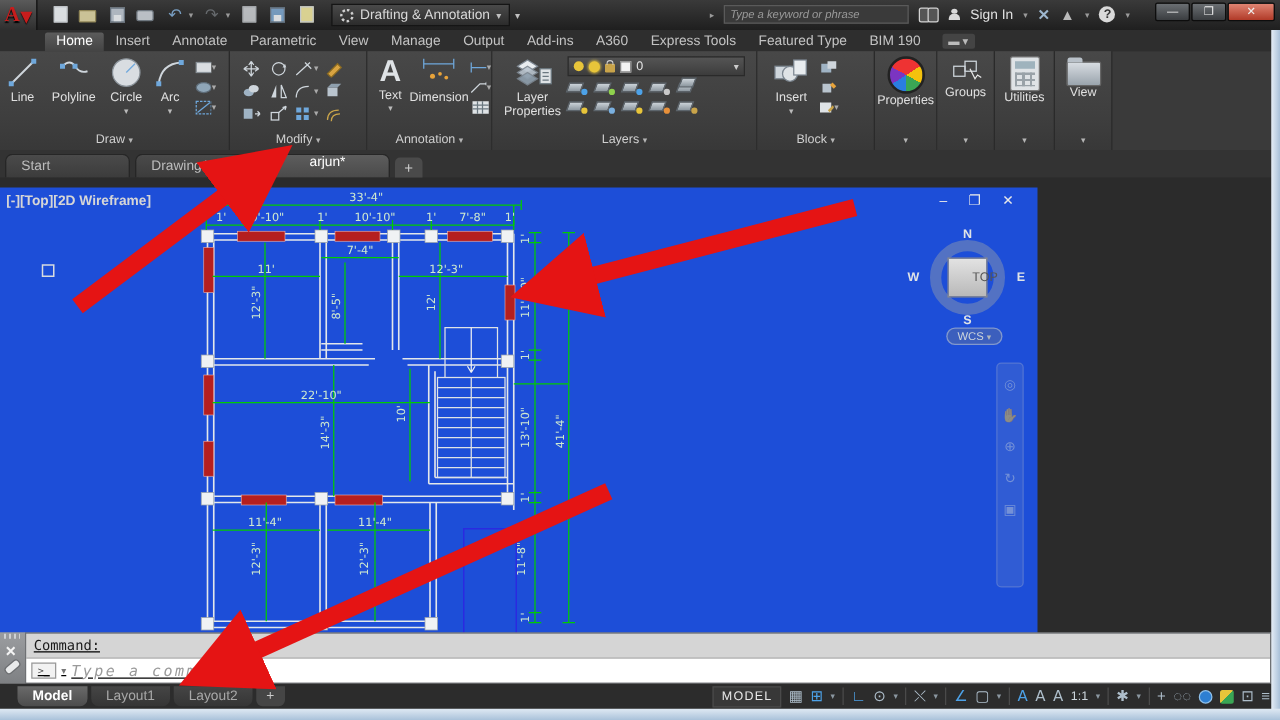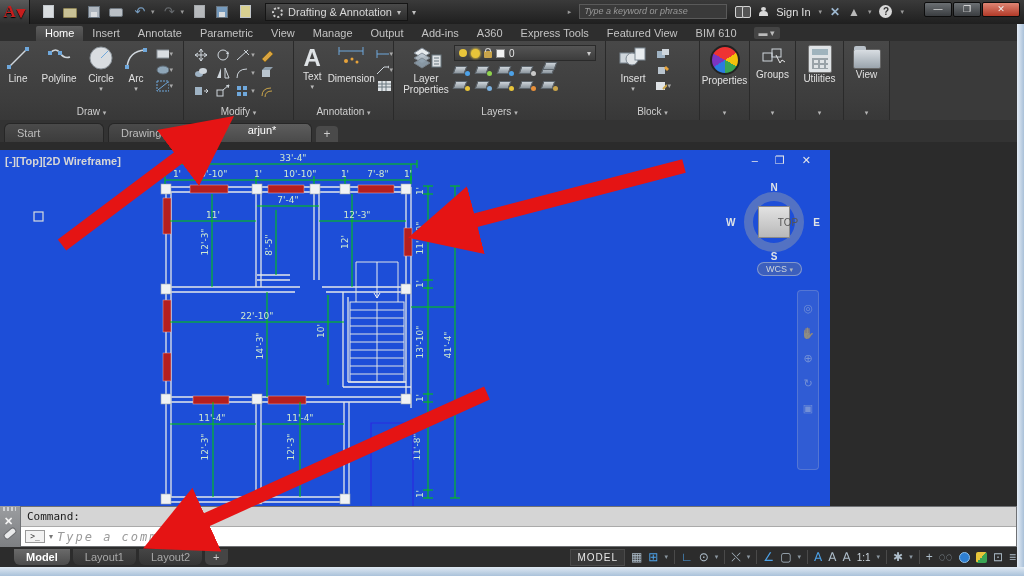--- a/index.html
+++ b/index.html
@@ -123,21 +123,21 @@
     border:1px solid rgba(190,200,210,.25); border-radius:4px; display:flex; flex-direction:column; align-items:center; gap:14px; padding-top:12px; }
   .nb-ico { color:rgba(200,210,220,.45); font-size:11px; line-height:11px; }
 
   
   .cmdpanel { position:absolute; left:0; top:506px; width:1017px; height:41px; background:#8f9194; display:flex; }
   .cmd-strip { width:20px; height:41px; background:linear-gradient(#9b9da0,#7e8083); position:relative; }
   .cmd-grip { position:absolute; left:3px; top:1px; width:13px; height:4px;
     background:repeating-linear-gradient(90deg,#cfd1d3 0 2px, transparent 2px 4px); }
   .cmd-x { position:absolute; left:4px; top:9px; color:#f4f4f4; font-size:11px; font-weight:bold; }
   .cmd-wrench { position:absolute; left:4px; top:25px; width:12px; height:5px; background:#e9eaeb; border-radius:2px; transform:rotate(-40deg); box-shadow:0 0 0 1px #6d6f72; }
-  .cmd-main { flex:1; display:flex; flex-direction:column; border:1px solid #6f7174; }
+  .cmd-main { flex:1; display:flex; flex-direction:column; border:1px solid #6f7174;text-decoration:underline; }
   .cmd-history { height:20px; background:#d5d5d5; color:#1a1a1a; font-family:"DejaVu Sans Mono",monospace; font-size:11px; line-height:20px; padding-left:6px; border-bottom:1px solid #aaa; }
   .cmd-input { flex:1; background:#fff; display:flex; align-items:center; padding-left:4px; gap:4px; }
   .cmd-prompt { width:20px; height:13px; border:1px solid #999; background:#f2f2f2; color:#444; font-size:8px; text-align:center; line-height:12px; font-family:"DejaVu Sans Mono",monospace; }
   .cmd-caret { color:#777; font-size:8px; }
   .cmd-placeholder { color:#9a9a9a; font-size:12px; font-style:italic; font-family:"DejaVu Sans Mono",monospace; letter-spacing:2px; }
 
   
   .statusbar { position:absolute; left:0; top:547px; width:1024px; height:20px; background:#2c2c2c; display:flex; align-items:center; }
   .ltabs { display:flex; align-items:center; height:20px; padding-left:14px; }
   .ltab { color:#a8a8a8; font-size:11px; padding:2px 12px; background:linear-gradient(#454545,#353535); border-radius:0 0 6px 6px; margin-right:3px; }
@@ -229,22 +229,22 @@
     <div class="rtab active">Home</div>
     <div class="rtab">Insert</div>
     <div class="rtab">Annotate</div>
     <div class="rtab">Parametric</div>
     <div class="rtab">View</div>
     <div class="rtab">Manage</div>
     <div class="rtab">Output</div>
     <div class="rtab">Add-ins</div>
     <div class="rtab">A360</div>
     <div class="rtab">Express Tools</div>
-    <div class="rtab">Featured View</div>
-    <div class="rtab">BIM 610</div>
+    <div class="rtab">Featured Type</div>
+    <div class="rtab">BIM 190</div>
     <div class="rtab-collapse">▬ ▾</div>
   </div>
 
   <div class="ribbon">
 
     <div class="panel" style="width:184px">
       <div style="display:flex; padding-left:0">
         <div class="bigbtn" style="width:36px">
           <svg width="26" height="26">
             <line x1="4" y1="22" x2="22" y2="4" stroke="#cfd6dc" stroke-width="1.5"></line>

